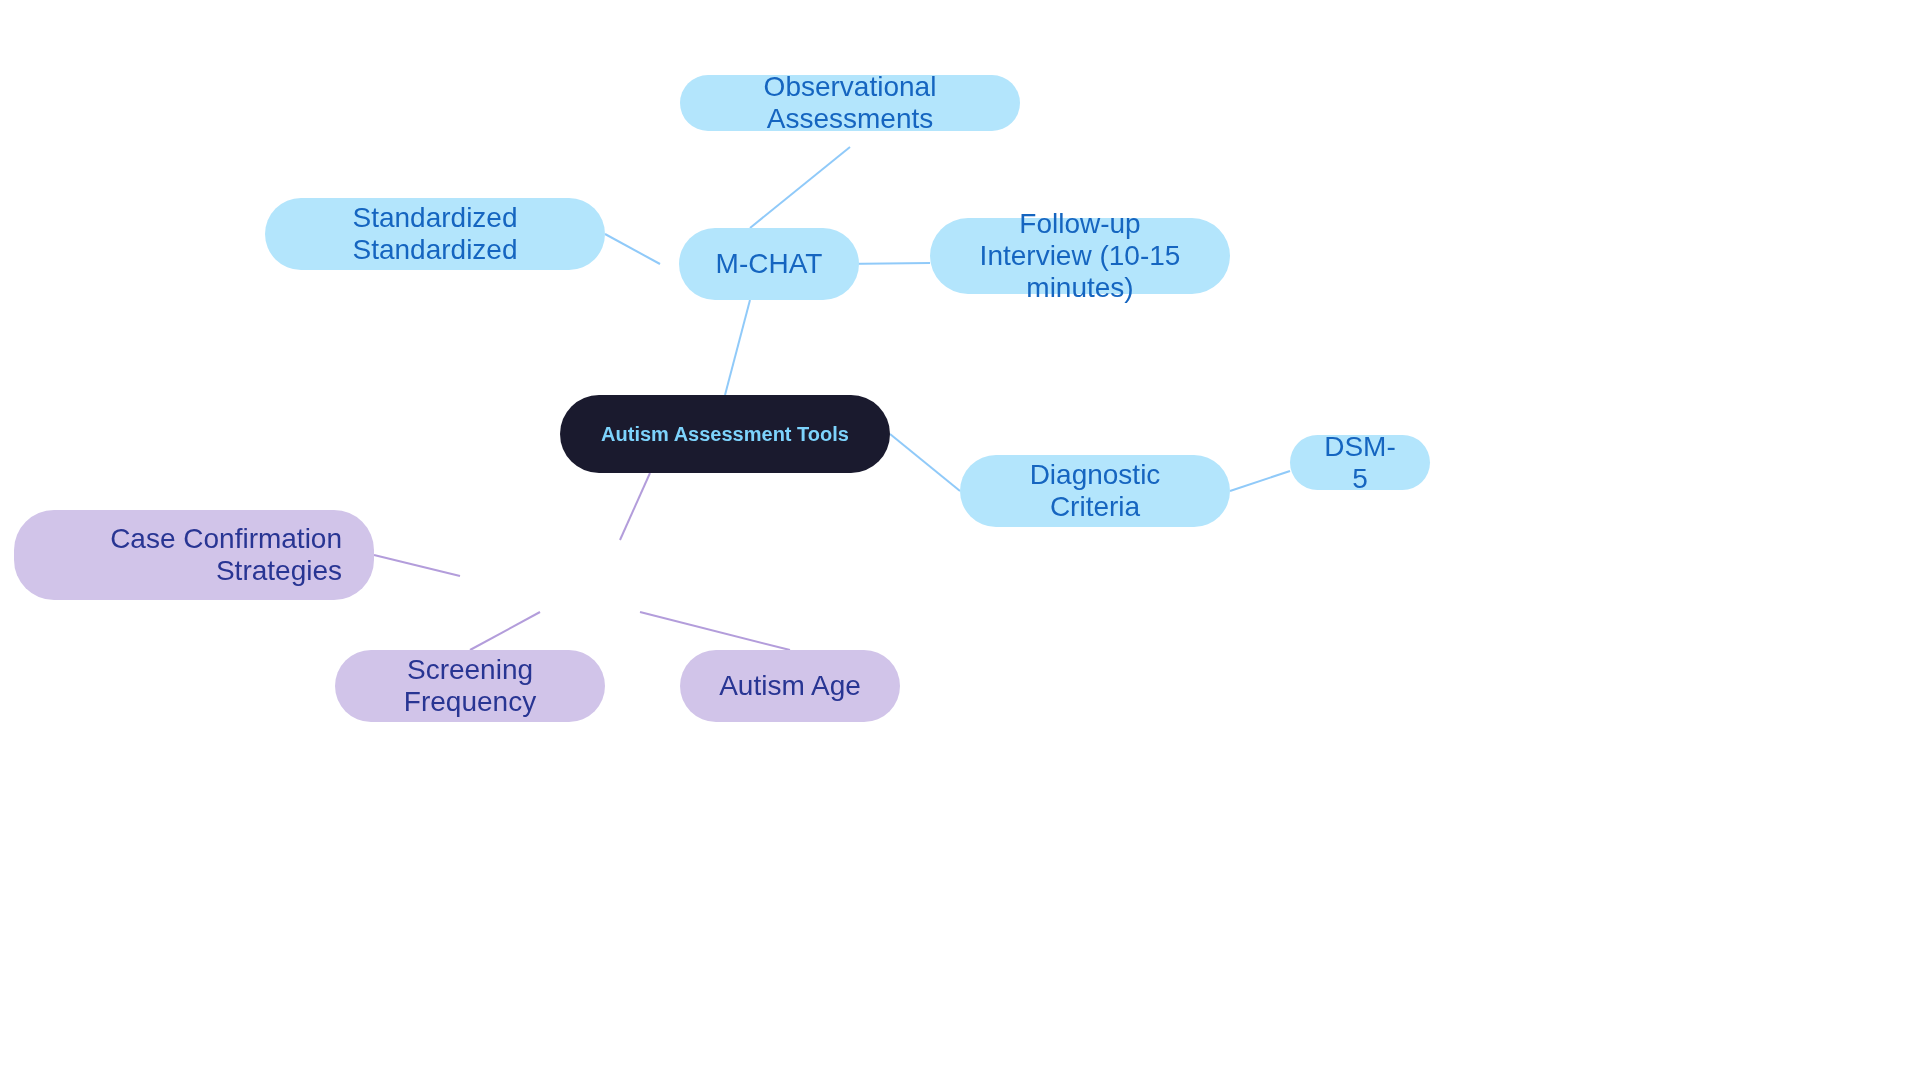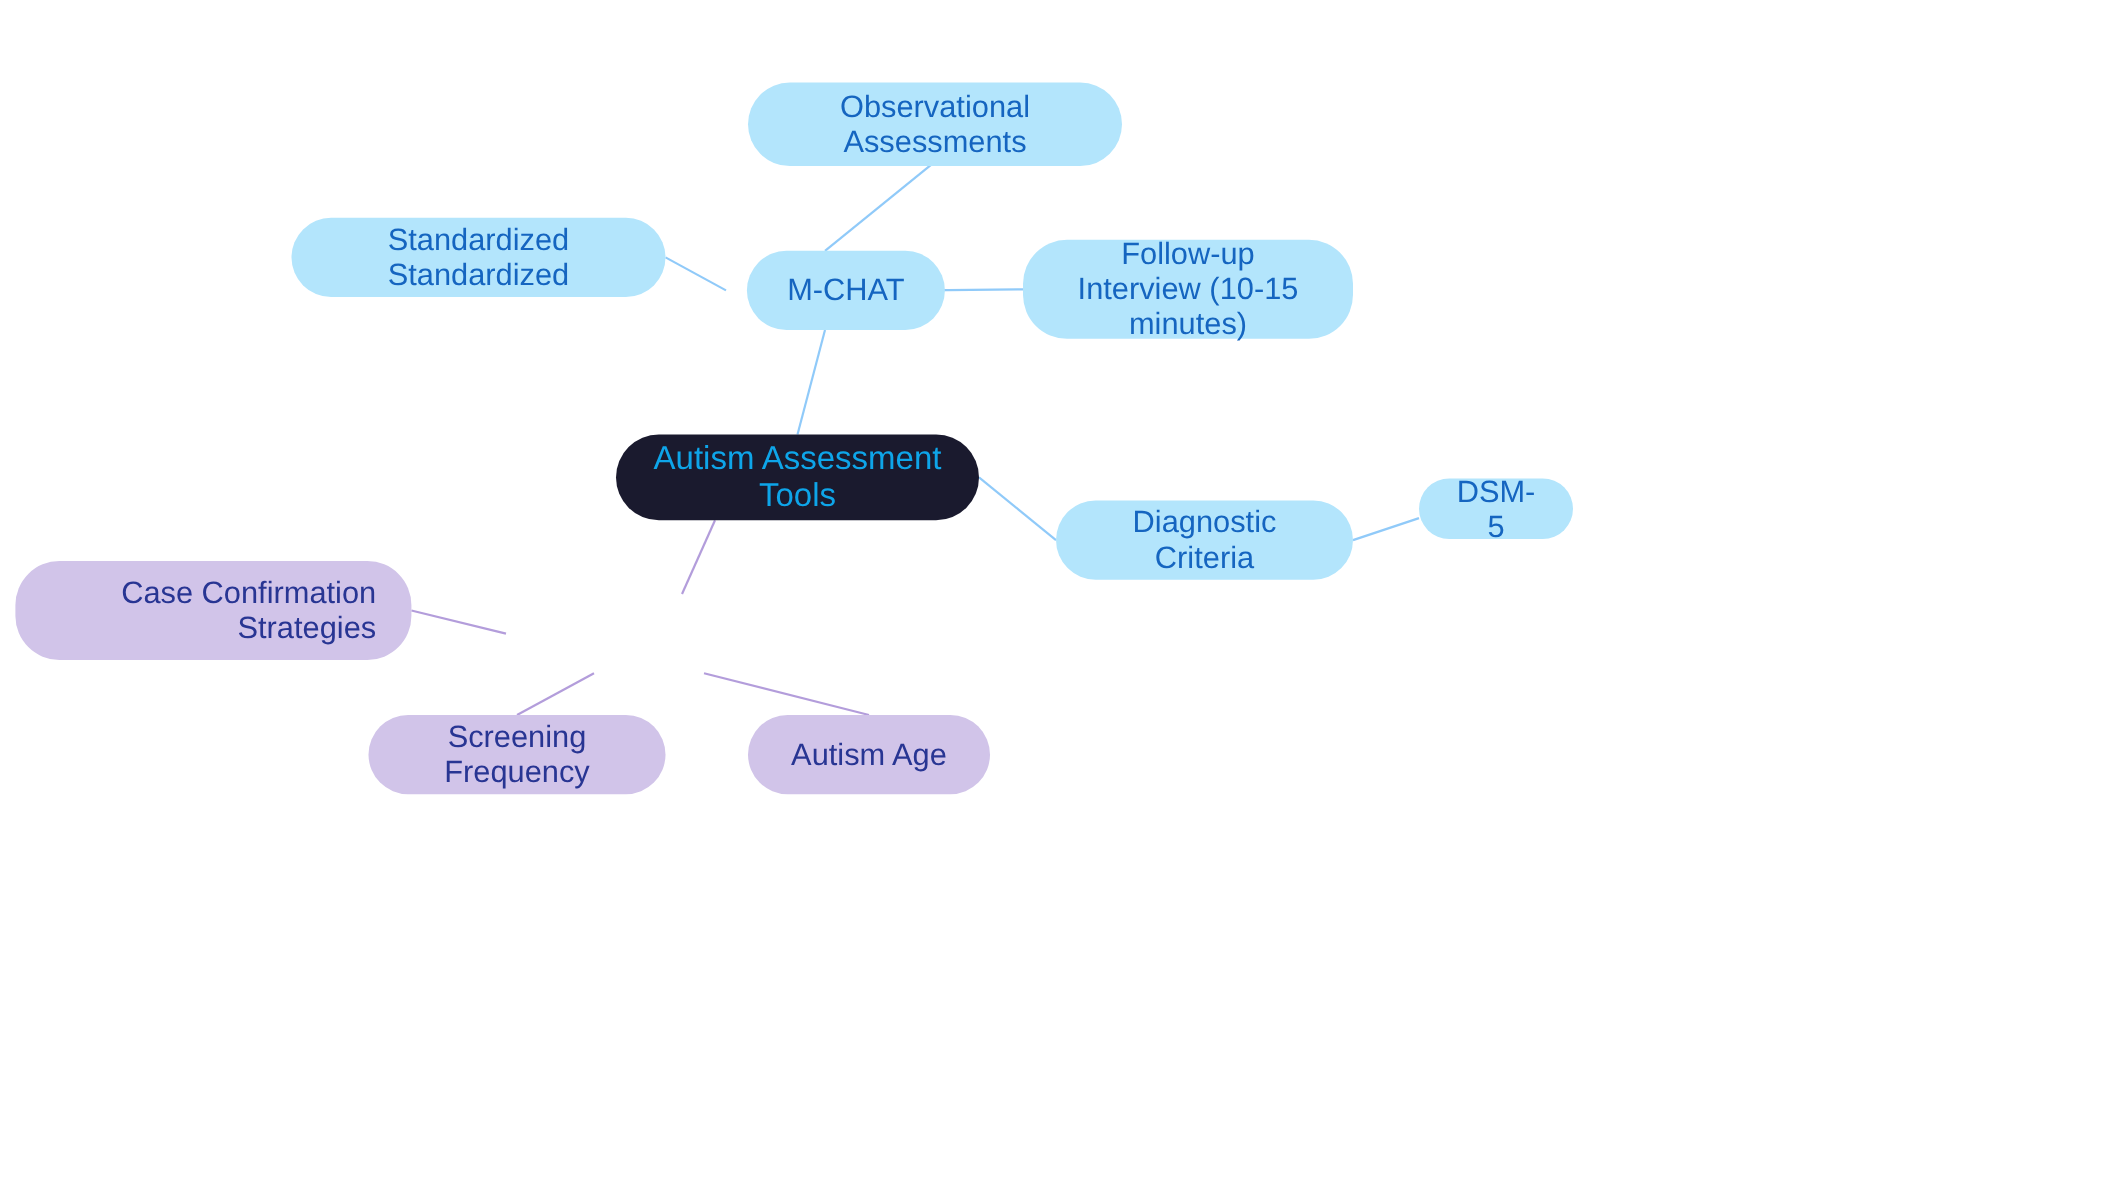--- a/index.html
+++ b/index.html
@@ -30,23 +30,23 @@
       display: flex;
       align-items: center;
       justify-content: center;
       text-align: center;
       font-size: 28px;
       font-weight: 500;
       padding: 18px 32px;
     }
     .node-center {
       background: #1a1a2e;
-      color: #0ea5e9;
-      font-size: 30px;
-      font-weight: 400;
+      color: #7dd3fc;
+      font-size: 20px;
+      font-weight: 700;
       border-radius: 40px;
       width: 330px;
       height: 78px;
     }
     .node-blue {
       background: #b3e5fc;
       color: #1565c0;
       border: none;
     }
     .node-purple {
@@ -84,29 +84,29 @@
   </svg>
 
   <div class="node node-center" style="left: 560px; top: 395px; width: 330px; height: 78px;">
     <span>Autism Assessment Tools</span>
   </div>
 
   <div class="node node-blue" style="left: 679px; top: 228px; width: 180px; height: 72px;">
     <span>M-CHAT</span>
   </div>
 
-  <div class="node node-blue" style="left: 680px; top: 75px; width: 340px; height: 76px;">
+  <div class="node node-blue" style="left: 680px; top: 75px; width: 340px; height: 56px;">
     <span>Observational Assessments</span>
   </div>
 
   <div class="node node-blue" style="left: 265px; top: 198px; width: 340px; height: 72px;">
     <span>Standardized Standardized</span>
   </div>
 
-  <div class="node node-blue" style="left: 930px; top: 218px; width: 300px; height: 90px;">
+  <div class="node node-blue" style="left: 930px; top: 218px; width: 300px; height: 76px;">
     <span>Follow-up Interview (10-15 minutes)</span>
   </div>
 
   <div class="node node-blue" style="left: 960px; top: 455px; width: 270px; height: 72px;">
     <span>Diagnostic Criteria</span>
   </div>
 
   <div class="node node-blue" style="left: 1290px; top: 435px; width: 140px; height: 55px;">
     <span>DSM-5</span>
   </div>

